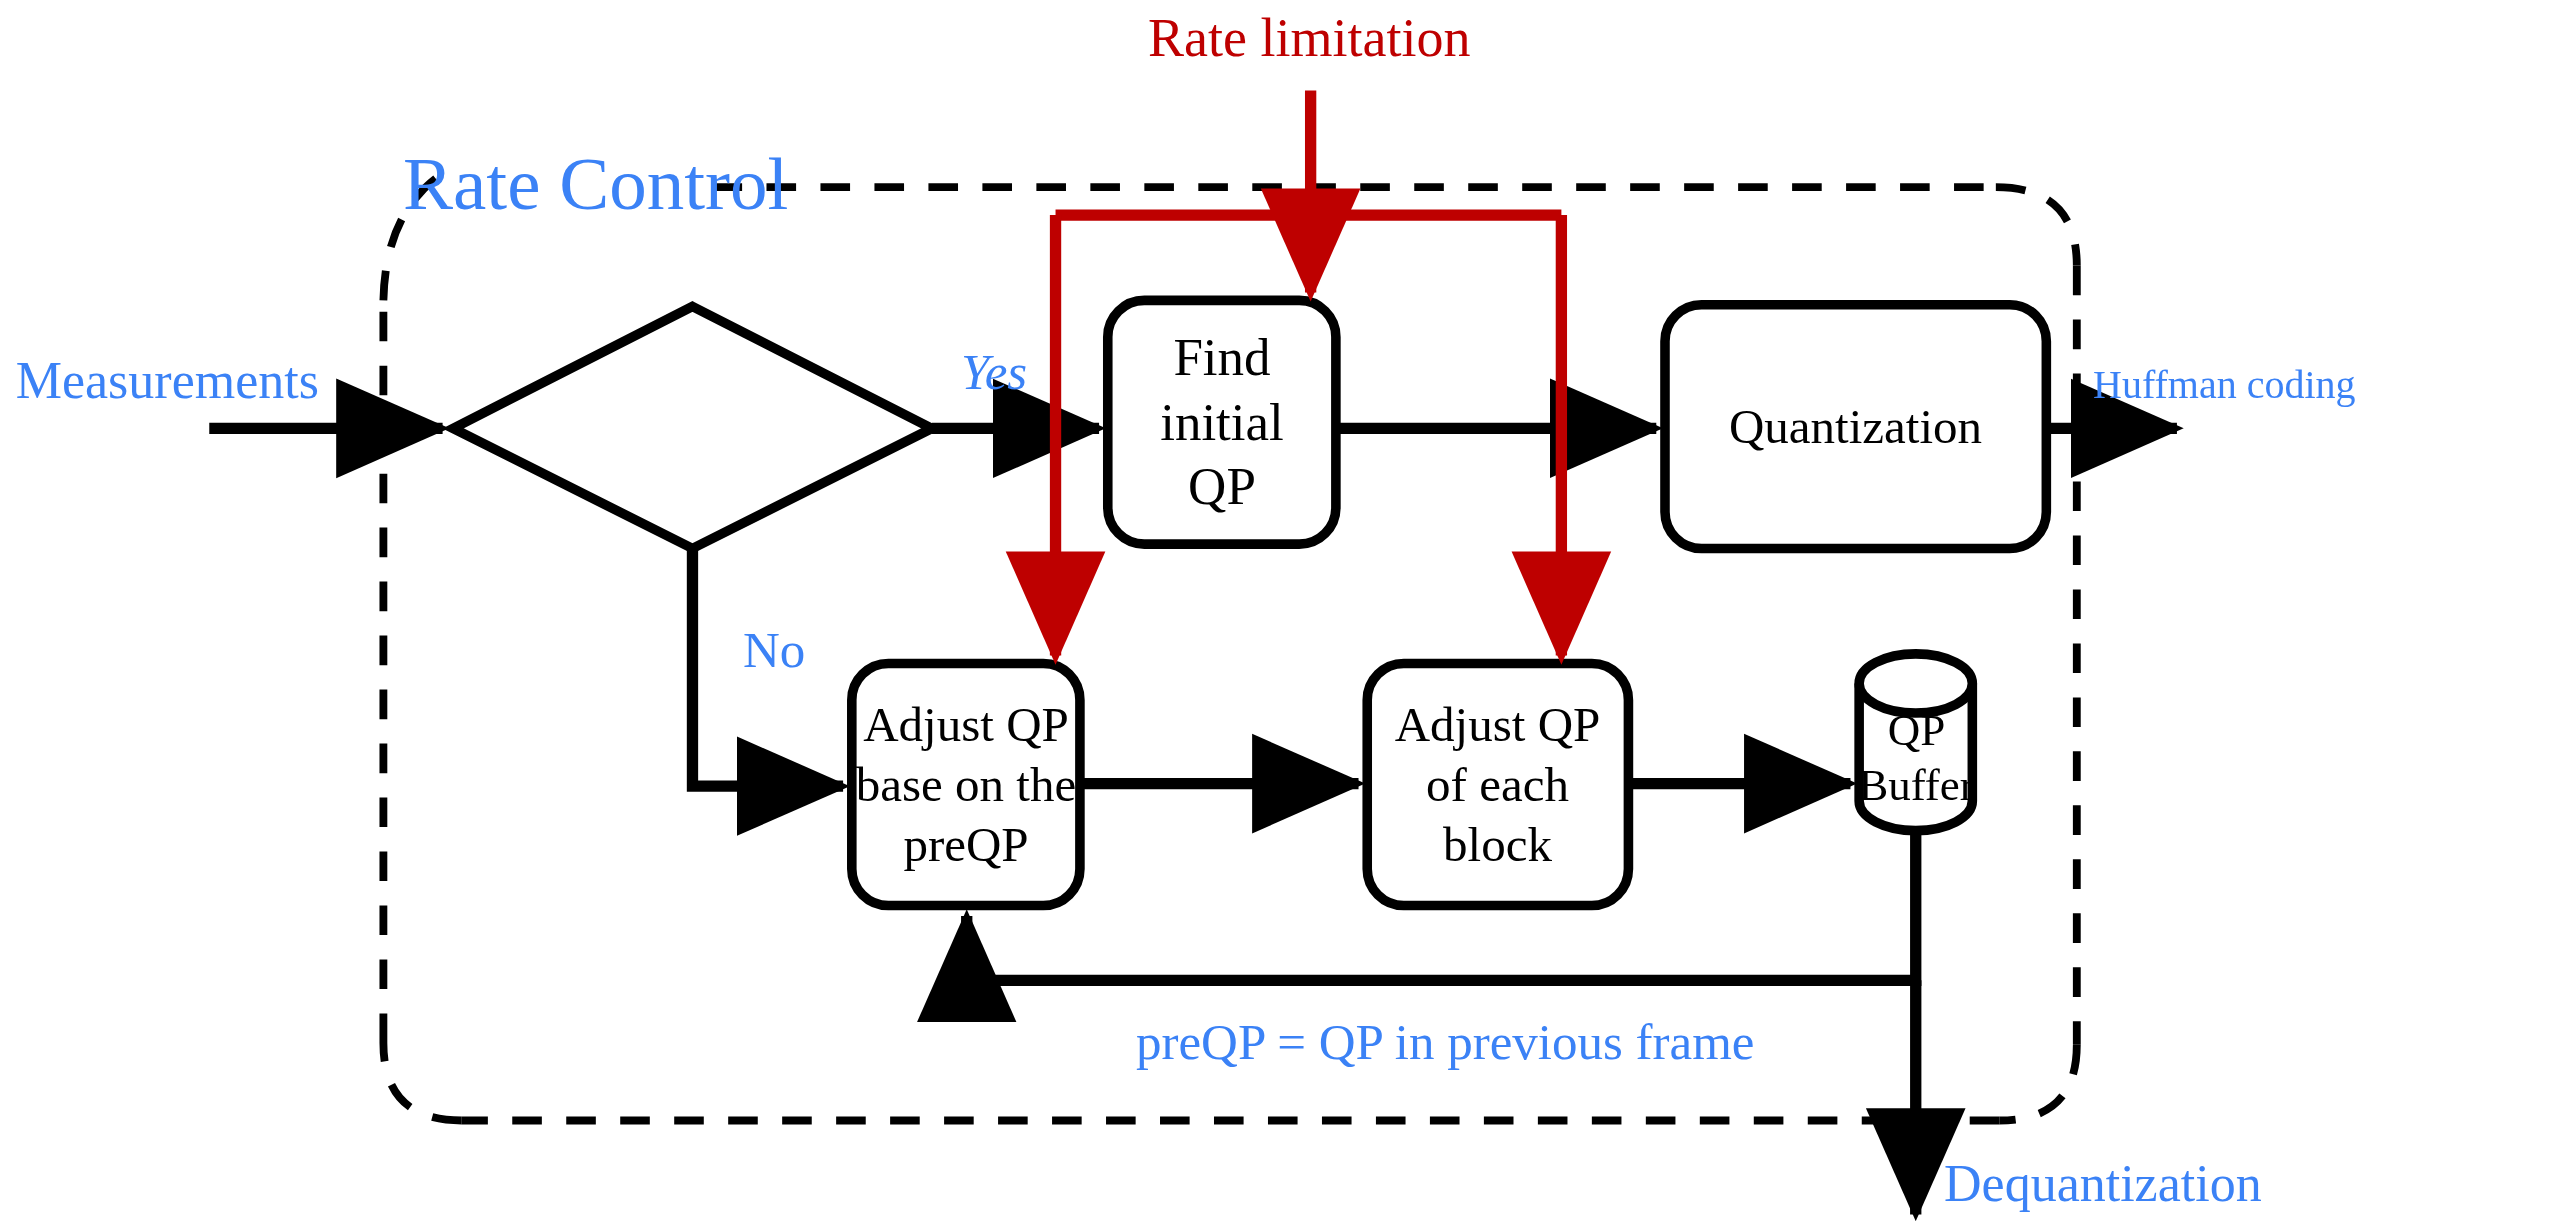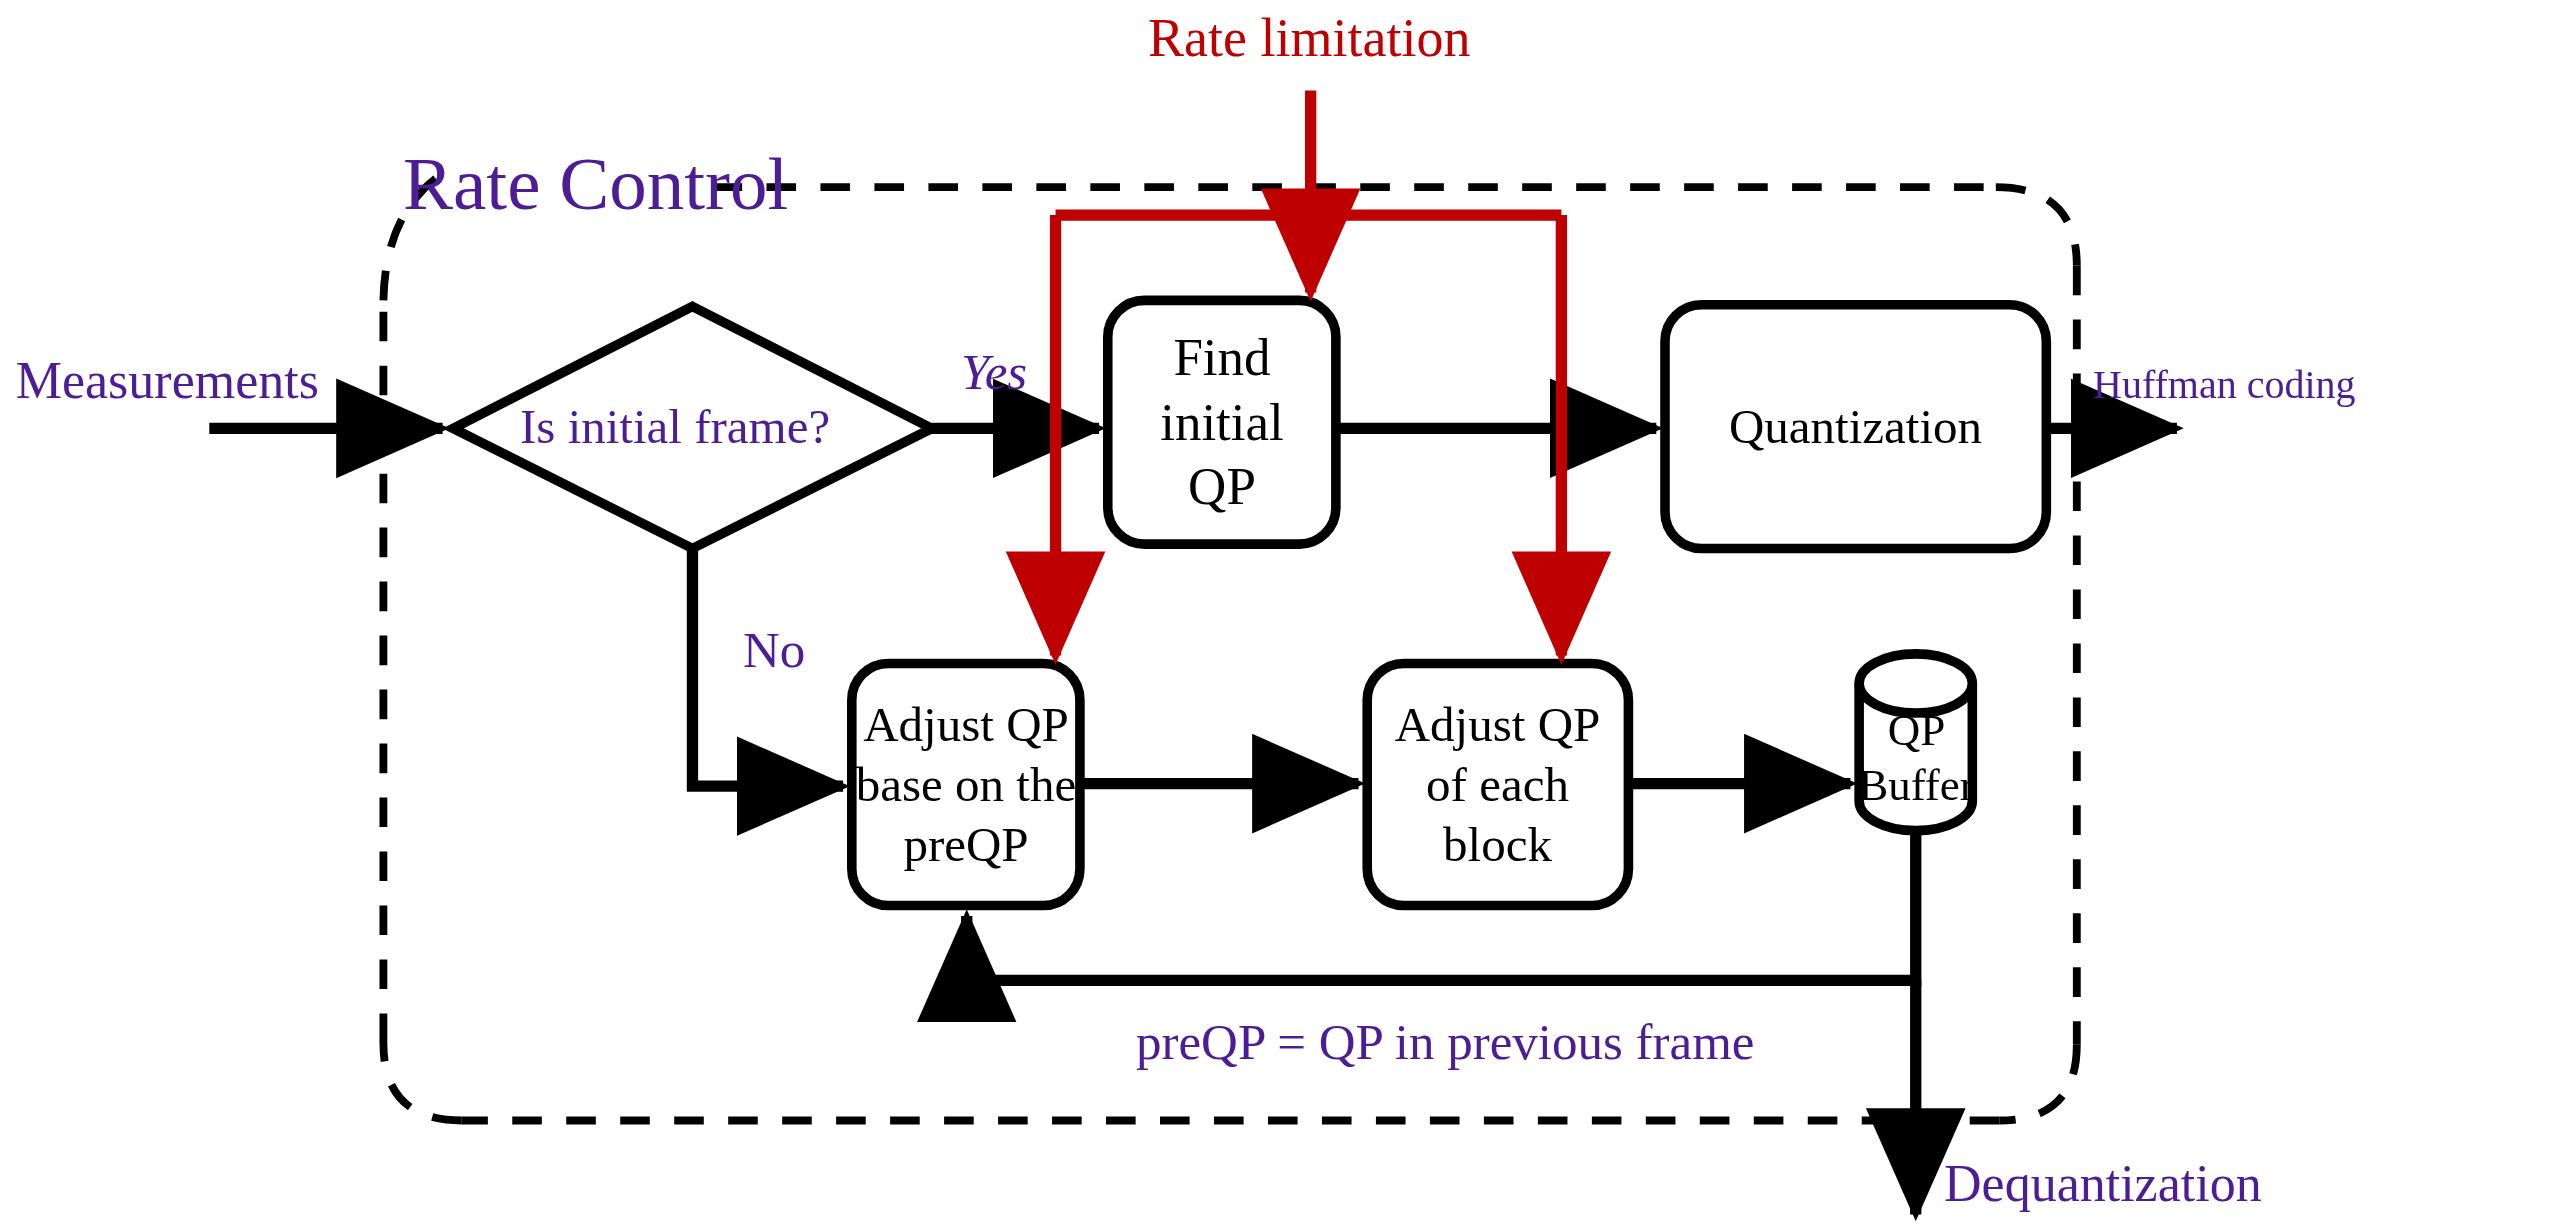--- a/index.html
+++ b/index.html
@@ -1,19 +1,19 @@
 <!DOCTYPE html>
 <html style="font-size:14px"><head>
 <meta charset="utf-8">
 <style>
   html,body{margin:0;padding:0;background:#fff;}
   body{font-family:"Liberation Serif","DejaVu Serif",serif;}
   #stage{position:relative;width:2576px;height:1225px;background:#fff;overflow:hidden;border-radius:6px;}
   svg.layer{position:absolute;left:0;top:0;width:2576px;height:1225px;}
-  .lbl{position:absolute;white-space:nowrap;color:#4c1d95;line-height:1;}
+  .lbl{position:absolute;white-space:nowrap;color:#3b82f6;line-height:1;}
   .boxtext{position:absolute;display:flex;align-items:center;justify-content:center;
            text-align:center;color:#000;line-height:1.22;pointer-events:none;}
   .red{color:#BE0000;}
 </style>
 </head>
 <body>
 
 <div id="stage">
 
   <svg class="layer" viewBox="0 0 2958 1407">
@@ -96,21 +96,20 @@
   <div class="lbl red" style="left:1148px;top:10.5px;font-size:54px;">Rate limitation</div>
 
   <div class="lbl" style="left:403px;top:146px;font-size:75px;">Rate Control</div>
 
   <div class="lbl" style="left:15.7px;top:355px;font-size:52px;text-align:right;">Measurements</div>
 
   <div class="lbl" style="left:2093px;top:345px;font-size:40px;margin-top:20px;">Huffman coding</div>
 
   <div class="lbl" style="left:1944px;top:1158px;font-size:52px;">Dequantization</div>
 
-  <div class="lbl" style="left:520px;top:402px;font-size:49px;">Is initial frame?</div>
 
   <div class="lbl" style="left:961px;top:347px;font-size:51px;font-style:italic;">Yes</div>
 
   <div class="lbl" style="left:711px;top:625px;font-size:51px;margin-left:32px;">No</div>
 
   <div class="boxtext" style="left:1108px;top:300px;width:228px;height:244px;font-size:53px;white-space:pre-line;">Find initial
 QP</div>
 
   <div class="boxtext" style="left:1665px;top:305px;width:381px;height:244px;font-size:49px;white-space:pre-line;">Quantization</div>
 

